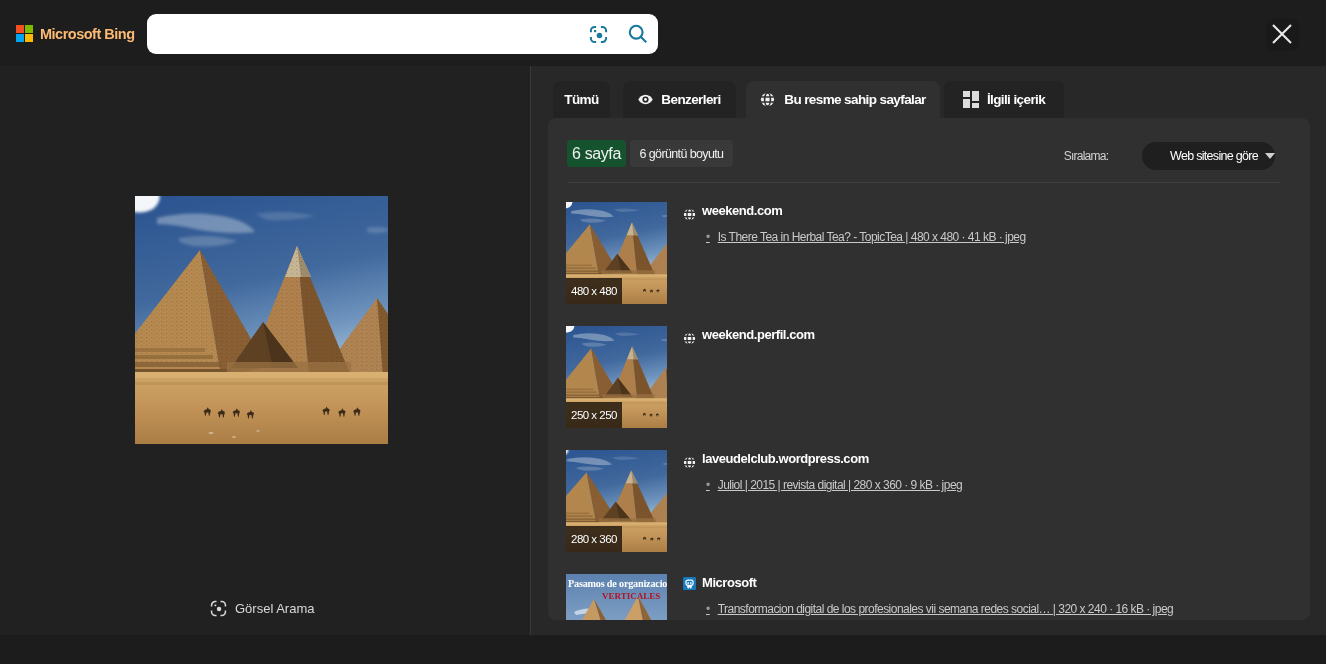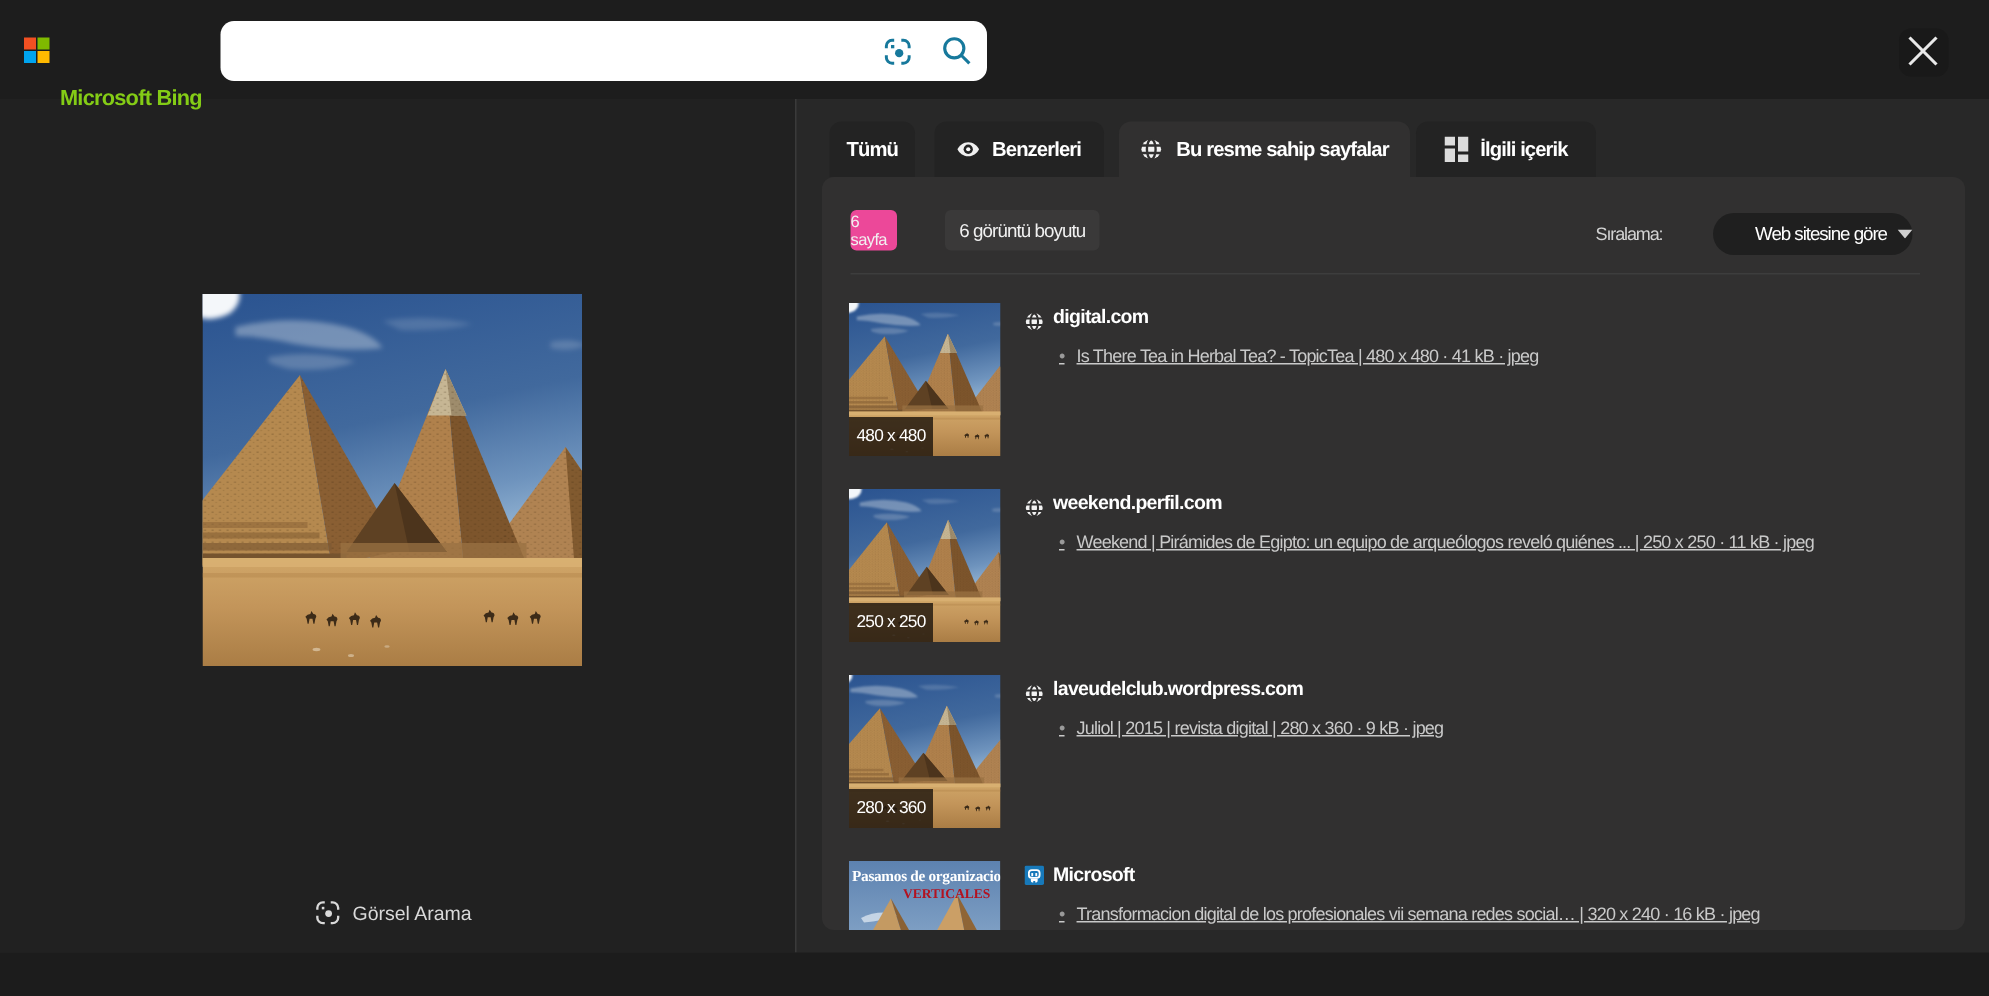--- a/index.html
+++ b/index.html
@@ -7,32 +7,32 @@
     font-family:"Liberation Sans", sans-serif; }
   .abs { position:absolute; }
   svg { display:block; }
   #stage { position:relative; width:1326px; height:664px; overflow:hidden; }
   #topbar { left:0; top:0; width:1326px; height:66px; background:#1d1d1d; }
   #leftpanel { left:0; top:66px; width:530px; height:569px; background:#212121; }
   #vline { left:530px; top:66px; width:1px; height:569px; background:#3a3a3a; }
   #footer { left:0; top:635px; width:1326px; height:29px; background:#1c1c1c; }
   #mslogo { left:16px; top:25px; width:17px; height:17px; }
   #mslogo div { position:absolute; width:8px; height:8px; }
-  #brand { left:40px; top:27px; color:#84cc16; font-size:14.5px; font-weight:700; letter-spacing:-0.5px; line-height:14px;margin-top:32px;}
+  #brand { left:40px; top:27px; color:#fdba74; font-size:14.5px; font-weight:700; letter-spacing:-0.5px; line-height:14px;}
   #searchbox { left:147px; top:14px; width:511px; height:40px; background:#fff; border-radius:9px; }
   #closebg { left:1266px; top:19px; width:33px; height:32px; background:#191919; border-radius:8px; }
   .tab { position:absolute; top:81px; height:37px; border-radius:8px 8px 0 0; background:#232323;
      display:flex; align-items:center; justify-content:center; color:#fff;
      font-size:13.5px; font-weight:700; letter-spacing:-0.6px; }
   .tab.active { background:#313030; }
   #panel { left:548px; top:118px; width:762px; height:502px; background:#313030;
      border-radius:8px; overflow:hidden; }
   .btn { position:absolute; top:140px; height:27px; border-radius:4px; color:#f1f1f1;
      font-size:13px; display:flex; align-items:center; justify-content:center; }
-  #btn1 { left:567px; width:31px; background:#ec4899; font-size:11px; letter-spacing:-0.4px; }
+  #btn1 { left:567px; width:59px; background:#14532d; font-size:16px; letter-spacing:-0.4px; }
   #btn2 { left:630px; width:103px; background:#3a3939; font-size:12.5px; letter-spacing:-0.62px; }
   #sortlbl { left:1038px; top:149px; width:96px; text-align:center; color:#d2d2d2; font-size:12px; letter-spacing:-0.75px; }
   #sortpill { left:1142px; top:142px; width:133px; height:28px; background:#1f1f1f;
      border-radius:14px; color:#fff; font-size:12.5px; letter-spacing:-0.7px; display:flex; align-items:center;
      justify-content:flex-end; gap:7px; }
   #hdiv { left:567px; top:182px; width:713px; height:1px; background:#3d3d3d; }
   .thumb { position:absolute; left:566px; width:101px; height:102px; overflow:hidden; }
   .sizelbl { position:absolute; left:0; bottom:0; width:56px; height:26px;
      background:rgba(30,22,14,0.82); color:#fff; font-size:11.5px; letter-spacing:-0.5px;
      white-space:nowrap; display:flex; align-items:center; justify-content:center; }
@@ -141,38 +141,37 @@
       </svg>
     <div class="sizelbl">480 x 480</div>
     </div>
   <svg class="rowicon" style="top:208px" viewBox="0 0 16 16">
     <circle cx="8" cy="8" r="6.9" fill="#f2f2f2"></circle>
     <g fill="none" stroke="#313030" stroke-width="1.7">
       <path d="M1 5.3 H15 M1 10.7 H15"></path>
       <ellipse cx="8" cy="8" rx="3.1" ry="6.9"></ellipse>
     </g>
   </svg>
-  <div class="rtitle" style="top:203px">digital.com</div>
+  <div class="rtitle" style="top:203px">weekend.com</div>
   <div class="rdesc" style="top:230px"><span class="bul">•</span>Is There Tea in Herbal Tea? - TopicTea | 480 x 480 · 41 kB · jpeg</div>
 
   <div class="thumb" style="top:326px">
       <svg width="101" height="102" viewBox="5 0 240 248" preserveAspectRatio="none">
         <use href="#pyr"></use>
       </svg>
     <div class="sizelbl">250 x 250</div>
     </div>
   <svg class="rowicon" style="top:332px" viewBox="0 0 16 16">
     <circle cx="8" cy="8" r="6.9" fill="#f2f2f2"></circle>
     <g fill="none" stroke="#313030" stroke-width="1.7">
       <path d="M1 5.3 H15 M1 10.7 H15"></path>
       <ellipse cx="8" cy="8" rx="3.1" ry="6.9"></ellipse>
     </g>
   </svg>
   <div class="rtitle" style="top:327px">weekend.perfil.com</div>
-  <div class="rdesc" style="top:354px"><span class="bul">•</span>Weekend | Pirámides de Egipto: un equipo de arqueólogos reveló quiénes ... | 250 x 250 · 11 kB · jpeg</div>
 
   <div class="thumb" style="top:450px">
       <svg width="101" height="102" viewBox="20 0 220 248" preserveAspectRatio="none">
         <use href="#pyr"></use>
       </svg>
     <div class="sizelbl">280 x 360</div>
     </div>
   <svg class="rowicon" style="top:456px" viewBox="0 0 16 16">
     <circle cx="8" cy="8" r="6.9" fill="#f2f2f2"></circle>
     <g fill="none" stroke="#313030" stroke-width="1.7">

